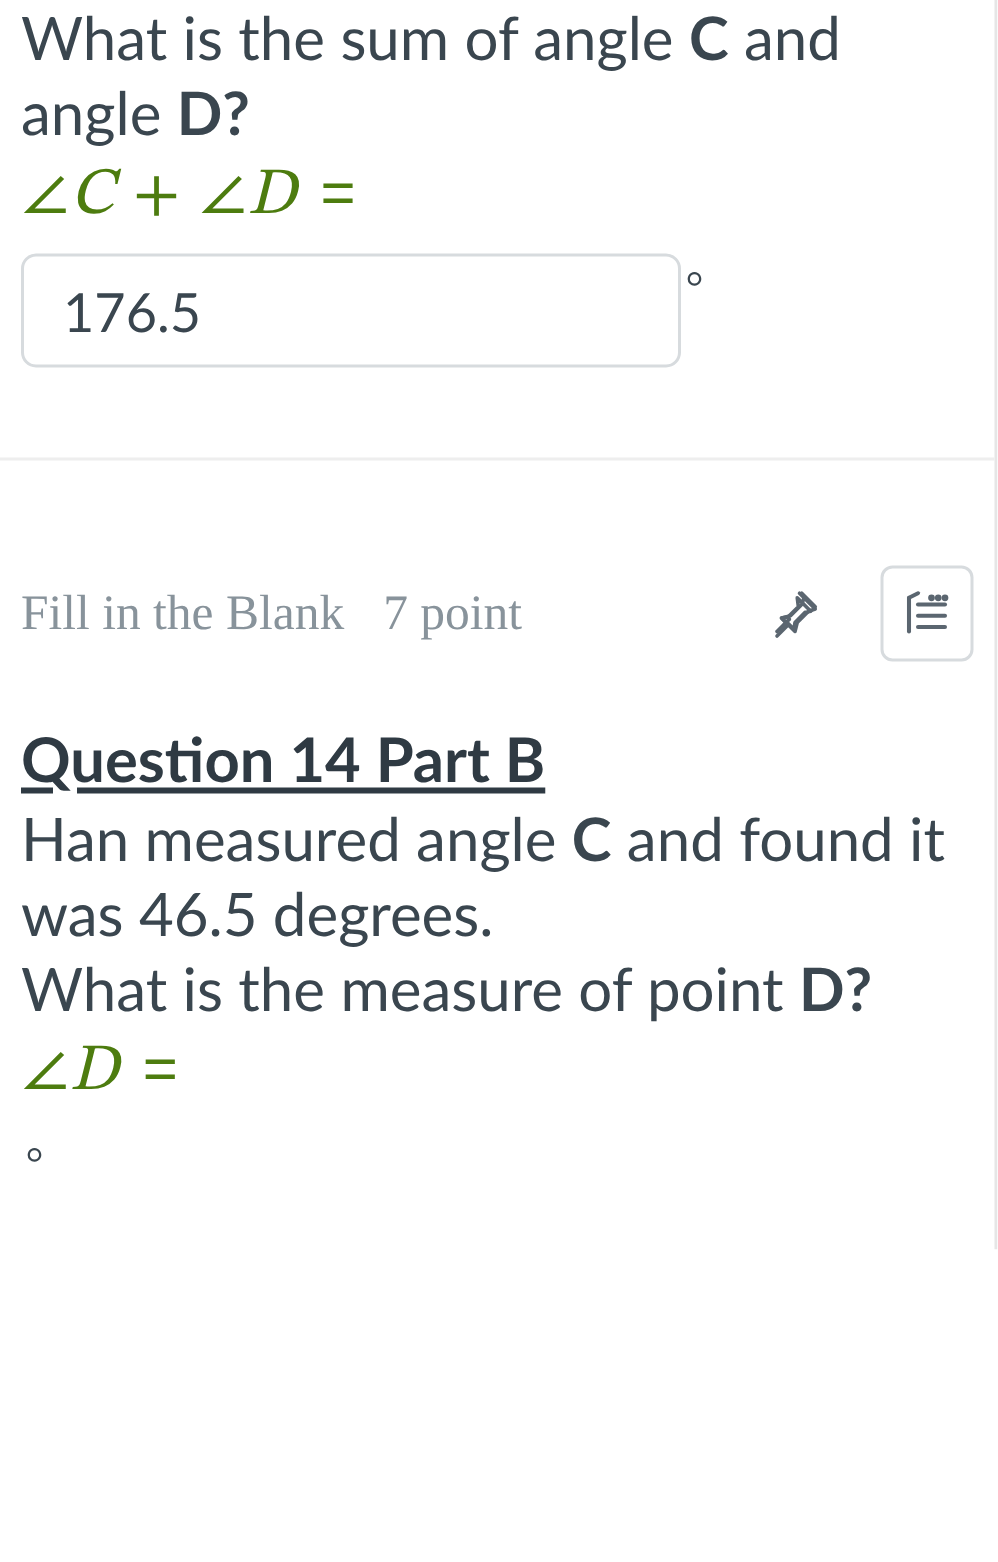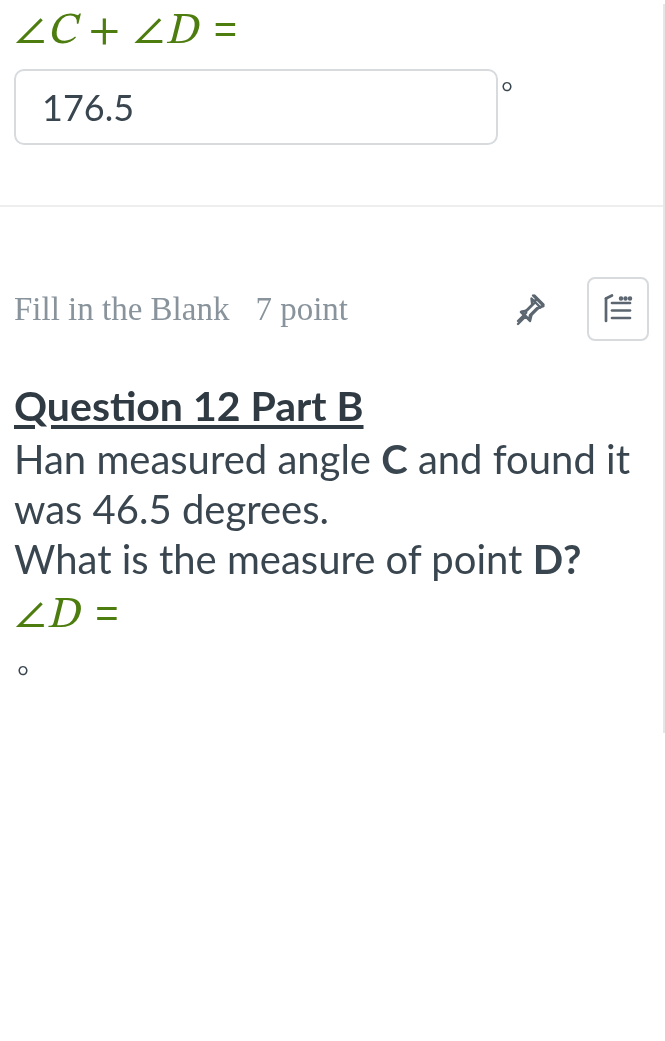--- a/index.html
+++ b/index.html
@@ -47,21 +47,21 @@
   }
   .math .plus {
     font-style: normal;
   }
   .answer-row {
     display: flex;
     align-items: center;
     margin-top: 10px;
   }
   .answer-input {
-    width: 484px;
+    width: 440px;
     height: 76px;
     border: 2px solid #d7dbde;
     border-radius: 10px;
     font-size: 36px;
     color: #3a464f;
     padding: 0 26px;
     font-family: inherit;
     outline: none;
     background: #fff;
   }
@@ -113,20 +113,23 @@
     color: #2f3a43;
     margin-bottom: 4px;
   }
 </style>
 </head>
 <body>
 
 <div class="page">
 
   <div class="section">
+    <div class="q-text">
+      <span>What is the sum of angle </span><b>C</b><span> and angle </span><b>D?</b>
+    </div>
     <div class="math">
       <span class="angle">∠</span>C <span class="plus">+</span> <span class="angle">∠</span>D <span class="eq">=</span>
     </div>
     <div class="answer-row">
       <input class="answer-input" type="text" value="176.5" style="">
       <span class="degree">°</span>
     </div>
   </div>
 
   <div class="section-b">
@@ -150,21 +153,21 @@
           <line x1="8" y1="8" x2="20" y2="8"></line>
           <line x1="8" y1="13" x2="20" y2="13"></line>
           <line x1="8" y1="18" x2="20" y2="18"></line>
           <circle cx="20" cy="5" r="0.6" fill="#5b6670"></circle>
           <circle cx="17" cy="5" r="0.6" fill="#5b6670"></circle>
           <circle cx="14" cy="5" r="0.6" fill="#5b6670"></circle>
         </svg>
       </button>
     </div>
 
-    <div class="title-underline">Question 12 Part B</div>
+    <div class="title-underline">Question 14 Part B</div>
 
     <div class="q-text">
       <span>Han measured angle </span><b>C</b><span> and found it was 46.5 degrees.</span>
       <br>
       <span>What is the measure of point </span><b>D?</b>
     </div>
 
     <div class="math">
       <span class="angle">∠</span>D <span class="eq">=</span>
     </div>

